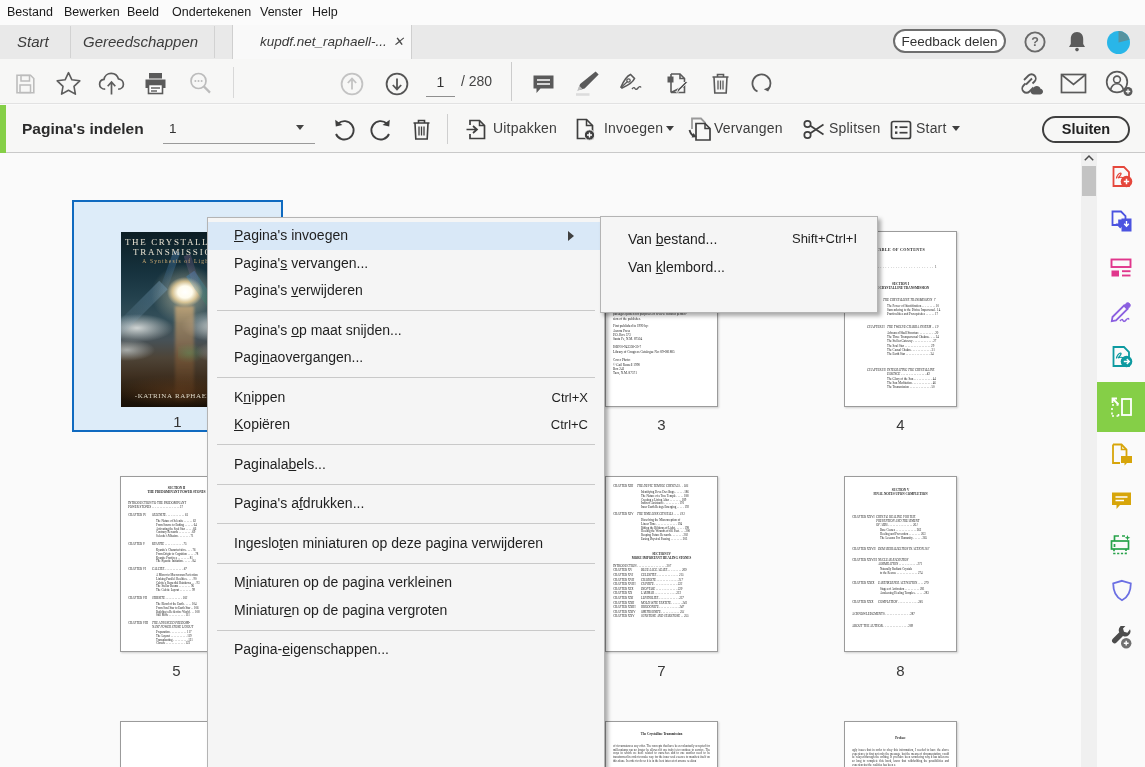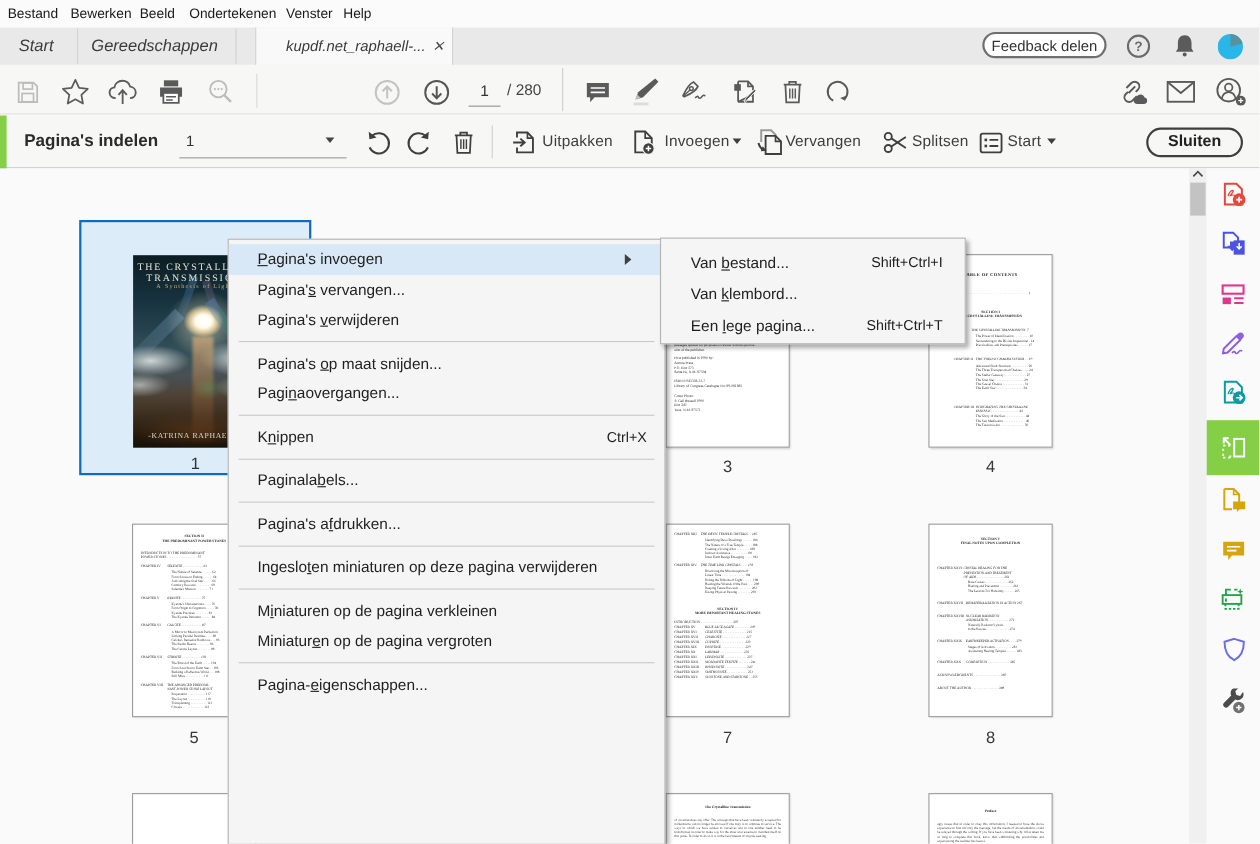--- a/index.html
+++ b/index.html
@@ -431,29 +431,29 @@
 </div>
 <div id="menu">
   <div class="mi hl"><u>P</u>agina's invoegen<span class="arr"></span></div>
   <div class="mi">Pagina'<u>s</u> vervangen...</div>
   <div class="mi">Pagina's <u>v</u>erwijderen</div>
   <div class="msep"></div>
   <div class="mi">Pagina's <u>o</u>p maat snijden...</div>
   <div class="mi">Pagi<u>n</u>aovergangen...</div>
   <div class="msep"></div>
   <div class="mi">K<u>n</u>ippen<span class="sc">Ctrl+X</span></div>
+  <div class="mi"><u>K</u>opiëren<span class="sc">Ctrl+C</span></div>
   <div class="msep"></div>
   <div class="mi">Paginala<u>b</u>els...</div>
   <div class="msep"></div>
   <div class="mi">Pagina's a<u>f</u>drukken...</div>
   <div class="msep"></div>
   <div class="mi">Ingeslo<u>t</u>en miniaturen op deze pagina verwijderen</div>
   <div class="msep"></div>
   <div class="mi">M<u>i</u>niaturen op de pagina verkleinen</div>
   <div class="mi">Miniatur<u>e</u>n op de pagina vergroten</div>
   <div class="msep"></div>
   <div class="mi">Pagina-<u>e</u>igenschappen...</div>
 </div>
 <div id="submenu">
   <div class="si">Van <u>b</u>estand...<span class="sc">Shift+Ctrl+I</span></div>
   <div class="si">Van <u>k</u>lembord...</div>
-  <div class="si">Een <u>l</u>ege pagina...<span class="sc">Shift+Ctrl+T</span></div>
 </div>
 
 </body></html>

